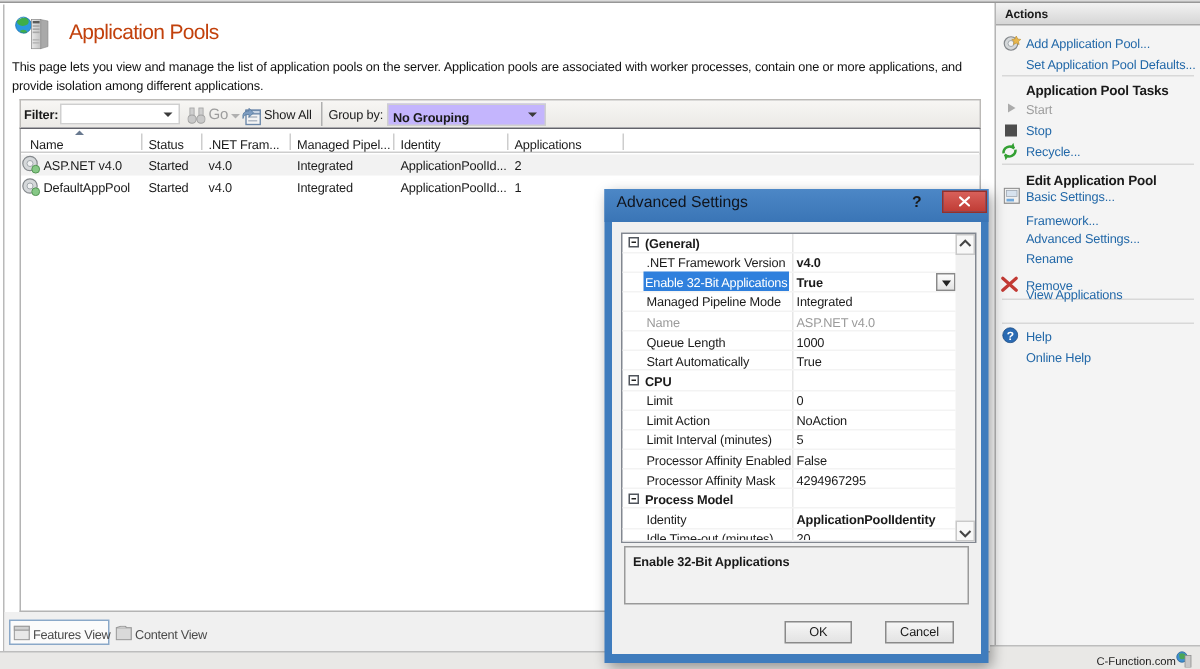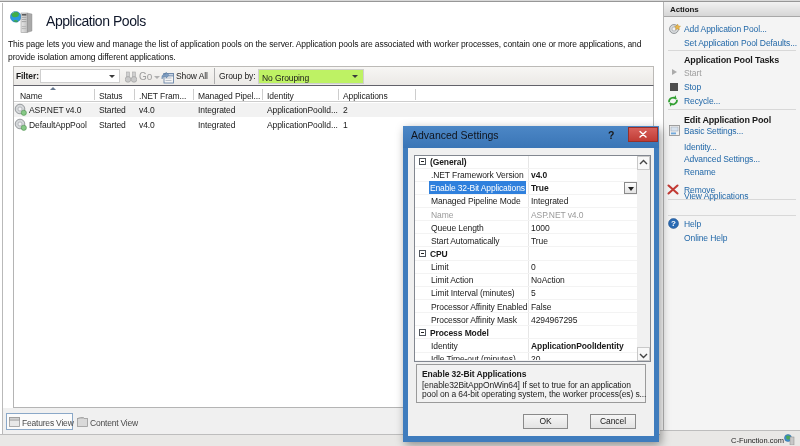--- a/index.html
+++ b/index.html
@@ -42,21 +42,21 @@
   <path d="M17 3 l5 1 v17 l-5 1.5z" fill="#a9a9a9" stroke="#8a8a8a" stroke-width="0.4"></path>
   <rect x="11" y="3" width="6.2" height="19.5" fill="url(#twr)" stroke="#8a8a8a" stroke-width="0.5"></rect>
   <rect x="11.8" y="4" width="4.6" height="1.6" fill="#5a5a5a"></rect>
   <rect x="11.8" y="6.8" width="4.6" height="1.1" fill="#a8a8a8"></rect>
   <rect x="11.8" y="8.9" width="4.6" height="1.1" fill="#a8a8a8"></rect>
   <rect x="11.8" y="11" width="4.6" height="1.1" fill="#a8a8a8"></rect>
   <rect x="11.8" y="16" width="4.6" height="1.1" fill="#b8b8b8"></rect>
   <rect x="11.8" y="18" width="4.6" height="1.1" fill="#b8b8b8"></rect>
 </svg>
 </div>
-<div class="abs" style="left:46px;top:12.5px;font-size:14px;letter-spacing:-0.45px;color:#0f172a;">Application Pools</div>
+<div class="abs" style="left:46px;top:12.5px;font-size:14px;letter-spacing:-0.45px;color:#c2410c;">Application Pools</div>
 
 <div class="abs" style="left:8px;top:38px;width:650px;font-size:8.5px;line-height:13px;color:#111;">This page lets you view and manage the list of application pools on the server. Application pools are associated with worker processes, contain one or more applications, and provide isolation among different applications.</div>
 
 <div class="abs" style="left:13px;top:66px;width:641px;height:20px;background:linear-gradient(#f7f6f4,#ebe9e6);border:1px solid #bcbab7;border-bottom:1px solid #62626a;"></div>
 <div class="abs" style="left:16px;top:71px;font-size:8.5px;font-weight:bold;">Filter:</div>
 <div class="abs" style="left:40px;top:69px;width:80px;height:14px;background:#fff;border:1px solid #cfcfcf;">
   <div class="abs" style="right:4px;top:5px;width:0;height:0;border-left:3px solid transparent;border-right:3px solid transparent;border-top:3.5px solid #3a3a3a;"></div>
 </div>
 
 <svg class="abs" style="left:125px;top:71px;" width="12" height="12" viewBox="0 0 12 12">
@@ -70,21 +70,21 @@
 
 <svg class="abs" style="left:161px;top:70px;" width="13" height="14" viewBox="0 0 13 14">
   <rect x="3" y="3.5" width="9.5" height="9.5" fill="#f4f4f4" stroke="#6a86a8" stroke-width="0.9"></rect>
   <rect x="3" y="3.5" width="9.5" height="2.4" fill="#c8d4e4" stroke="#6a86a8" stroke-width="0.9"></rect>
   <path d="M4.5 8 h6 M4.5 10.5 h6" stroke="#b0b8c4" stroke-width="0.9"></path>
   <path d="M1 9 q-1 -5 4 -5 l0 -1.8 3 3 -3 3 0 -1.8 q-3.5 -0.5 -4 2.6z" fill="#7d9cc0" stroke="#54789e" stroke-width="0.5"></path>
 </svg>
 <div class="abs" style="left:176px;top:71px;font-size:8.5px;">Show All</div>
 <div class="abs" style="left:214px;top:68px;width:1px;height:16px;background:#b0b0b0;"></div>
 <div class="abs" style="left:219px;top:71px;font-size:8.5px;">Group by:</div>
-<div class="abs" style="left:258px;top:69px;width:106px;height:15px;background:#bef264;border:1px solid #cfcfcf;">
+<div class="abs" style="left:258px;top:69px;width:106px;height:15px;background:#c4b5fd;border:1px solid #cfcfcf;font-weight:bold;">
   <div class="abs" style="left:3px;top:2.5px;font-size:8.5px;">No Grouping</div>
   <div class="abs" style="right:5px;top:5px;width:0;height:0;border-left:3px solid transparent;border-right:3px solid transparent;border-top:3.5px solid #3a3a3a;"></div>
 </div>
 
 <div class="abs" style="left:13px;top:86px;width:641px;height:322px;background:#fff;border-left:1px solid #b4b4b4;border-right:1px solid #b4b4b4;border-bottom:1px solid #b4b4b4;"></div>
 
 <div class="abs" style="left:14px;top:87px;width:639px;height:15px;background:#fff;border-bottom:1px solid #cdcdcd;"></div>
 <div class="abs" style="left:50px;top:87px;width:0;height:0;border-left:3px solid transparent;border-right:3px solid transparent;border-bottom:3.5px solid #68798f;"></div>
 <div class="hdrtxt" style="left:20px;top:91px;">Name</div>
 <div class="hdrtxt" style="left:99px;top:91px;">Status</div>
@@ -152,21 +152,21 @@
 <div class="alink" style="top:24px;">Add Application Pool...</div>
 <div class="alink" style="top:37.5px;">Set Application Pool Defaults...</div>
 <div class="asep" style="top:50px;"></div>
 <div class="ahead" style="top:55px;">Application Pool Tasks</div>
 <div class="alink" style="top:68px;color:#9d9d9d;">Start</div>
 <div class="alink" style="top:82px;">Stop</div>
 <div class="alink" style="top:96px;text-align:right;">Recycle...</div>
 <div class="asep" style="top:108.5px;"></div>
 <div class="ahead" style="top:115px;">Edit Application Pool</div>
 <div class="alink" style="top:126px;">Basic Settings...</div>
-<div class="alink" style="top:142px;">Identity...</div>
+<div class="alink" style="top:142px;">Framework...</div>
 <div class="alink" style="top:154px;">Advanced Settings...</div>
 <div class="alink" style="top:167px;">Rename</div>
 <div class="alink" style="top:185px;">Remove</div>
 <div class="asep" style="top:198.5px;"></div>
 <div class="alink" style="top:191px;">View Applications</div>
 <div class="asep" style="top:215px;"></div>
 <div class="alink" style="top:219px;">Help</div>
 <div class="alink" style="top:232.5px;">Online Help</div>
 
 <svg class="abs" style="left:668px;top:23px;" width="13" height="12" viewBox="0 0 13 12">
@@ -284,17 +284,16 @@
 <svg class="abs" style="left:639px;top:159px;" width="9" height="7" viewBox="0 0 9 7">
     <path d="M1 5 L4.5 1.5 L8 5" fill="none" stroke="#444" stroke-width="1.4"></path>
   </svg>
 <div class="abs" style="left:637px;top:346.5px;width:13px;height:14px;background:#f8f8f8;border:1px solid #c9c9c9;"></div>
 <svg class="abs" style="left:639px;top:351.5px;" width="9" height="7" viewBox="0 0 9 7">
     <path d="M1 2 L4.5 5.5 L8 2" fill="none" stroke="#444" stroke-width="1.4"></path>
   </svg>
 
 <div class="abs" style="left:416px;top:364px;width:230px;height:39px;background:#f2f2f2;border:1px solid #9a9a9a;">
   <div style="position:absolute;left:5px;top:3.5px;font-size:8.5px;font-weight:bold;white-space:nowrap;">Enable 32-Bit Applications</div>
-  <div style="position:absolute;left:5px;top:15.5px;font-size:8.5px;line-height:9.8px;color:#222;white-space:nowrap;">[enable32BitAppOnWin64] If set to true for an application<br>pool on a 64-bit operating system, the worker process(es) s...</div>
 </div>
 
 <div class="abs" style="left:523px;top:414px;width:45px;height:15px;background:linear-gradient(#f6f6f6,#e3e3e3);border:1px solid #8a8a8a;text-align:center;font-size:8.5px;line-height:13px;">OK</div>
 <div class="abs" style="left:590px;top:414px;width:46px;height:15px;background:linear-gradient(#f6f6f6,#e3e3e3);border:1px solid #8a8a8a;text-align:center;font-size:8.5px;line-height:13px;">Cancel</div>
 
 </body></html>

